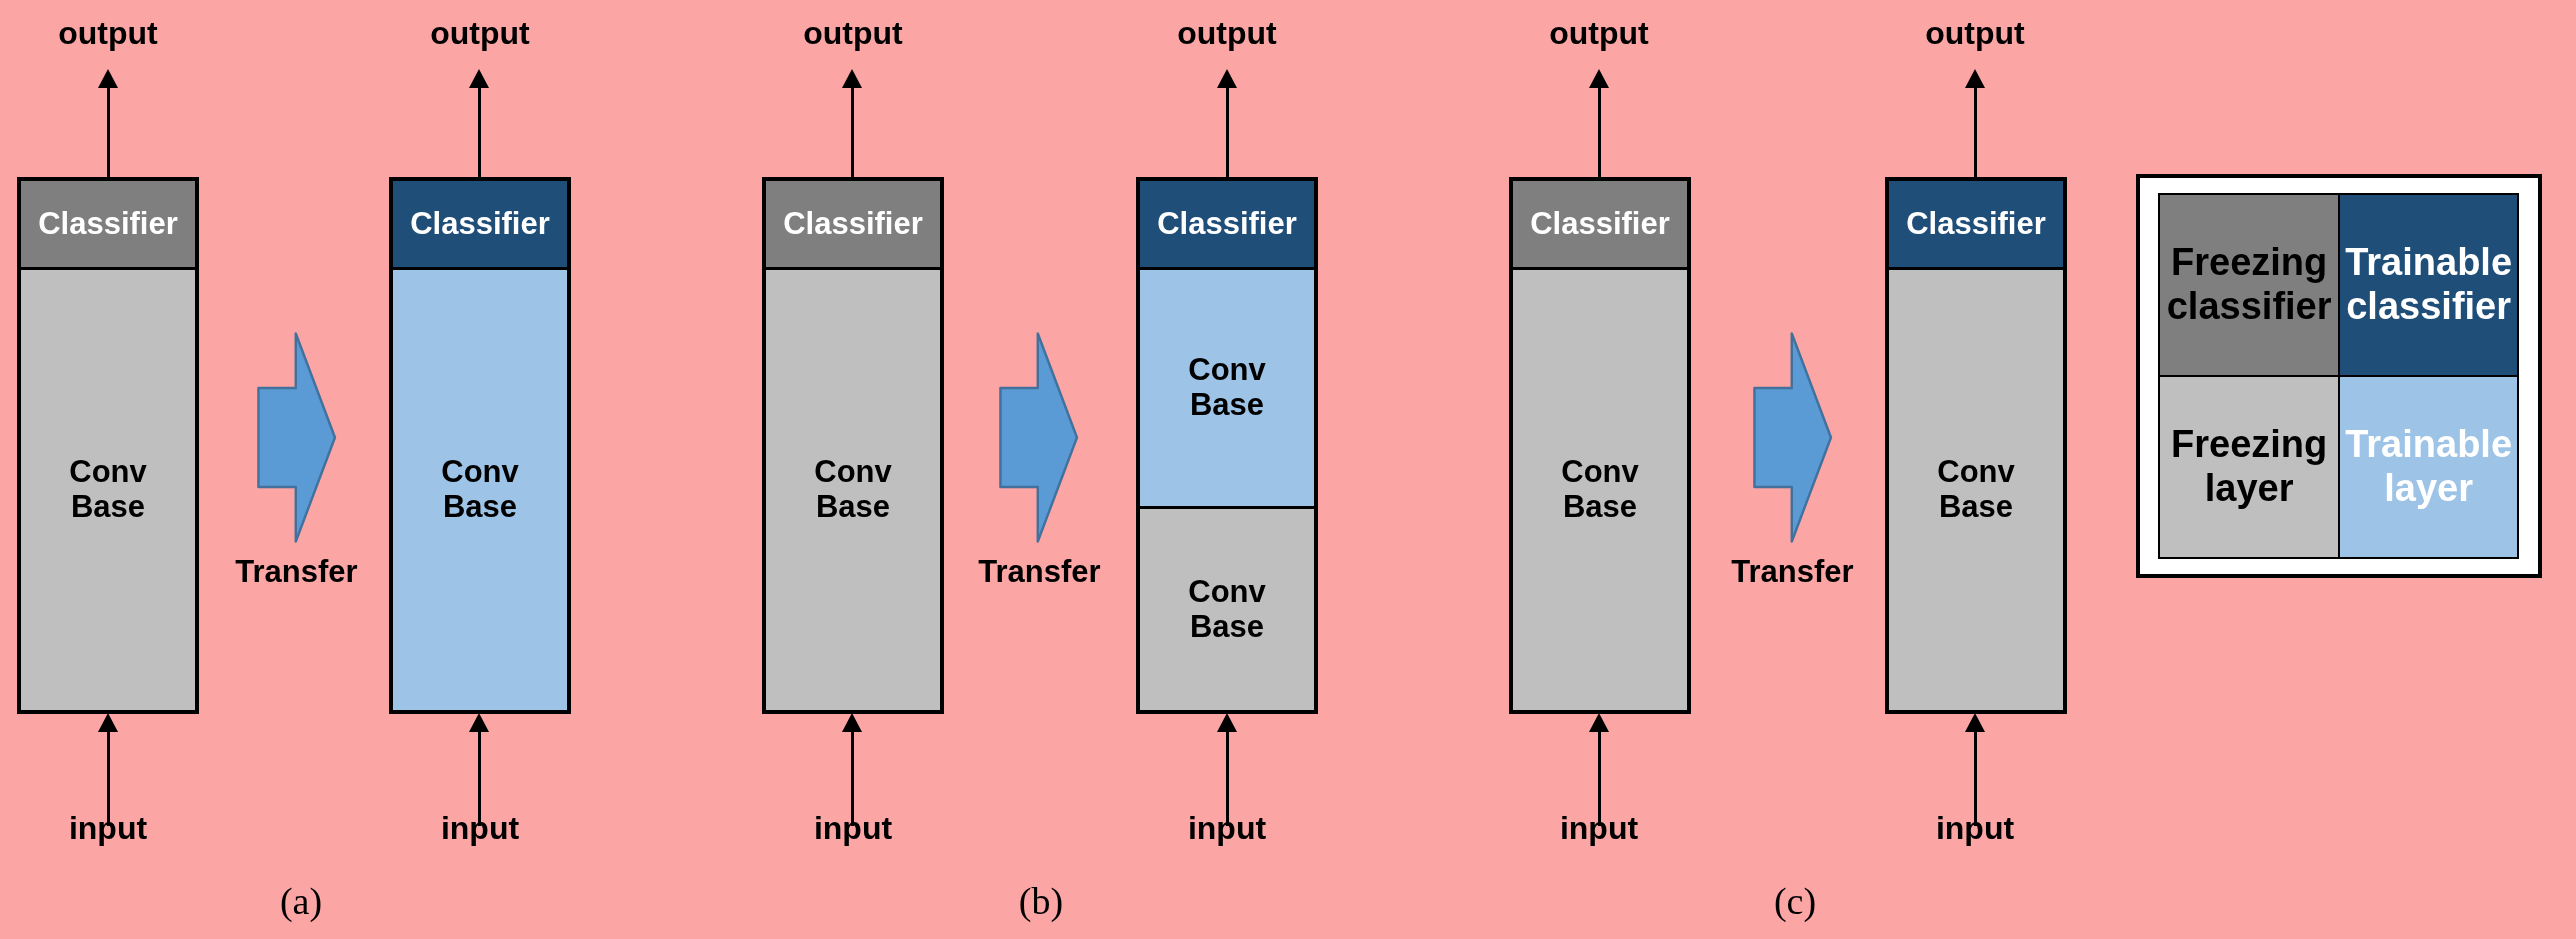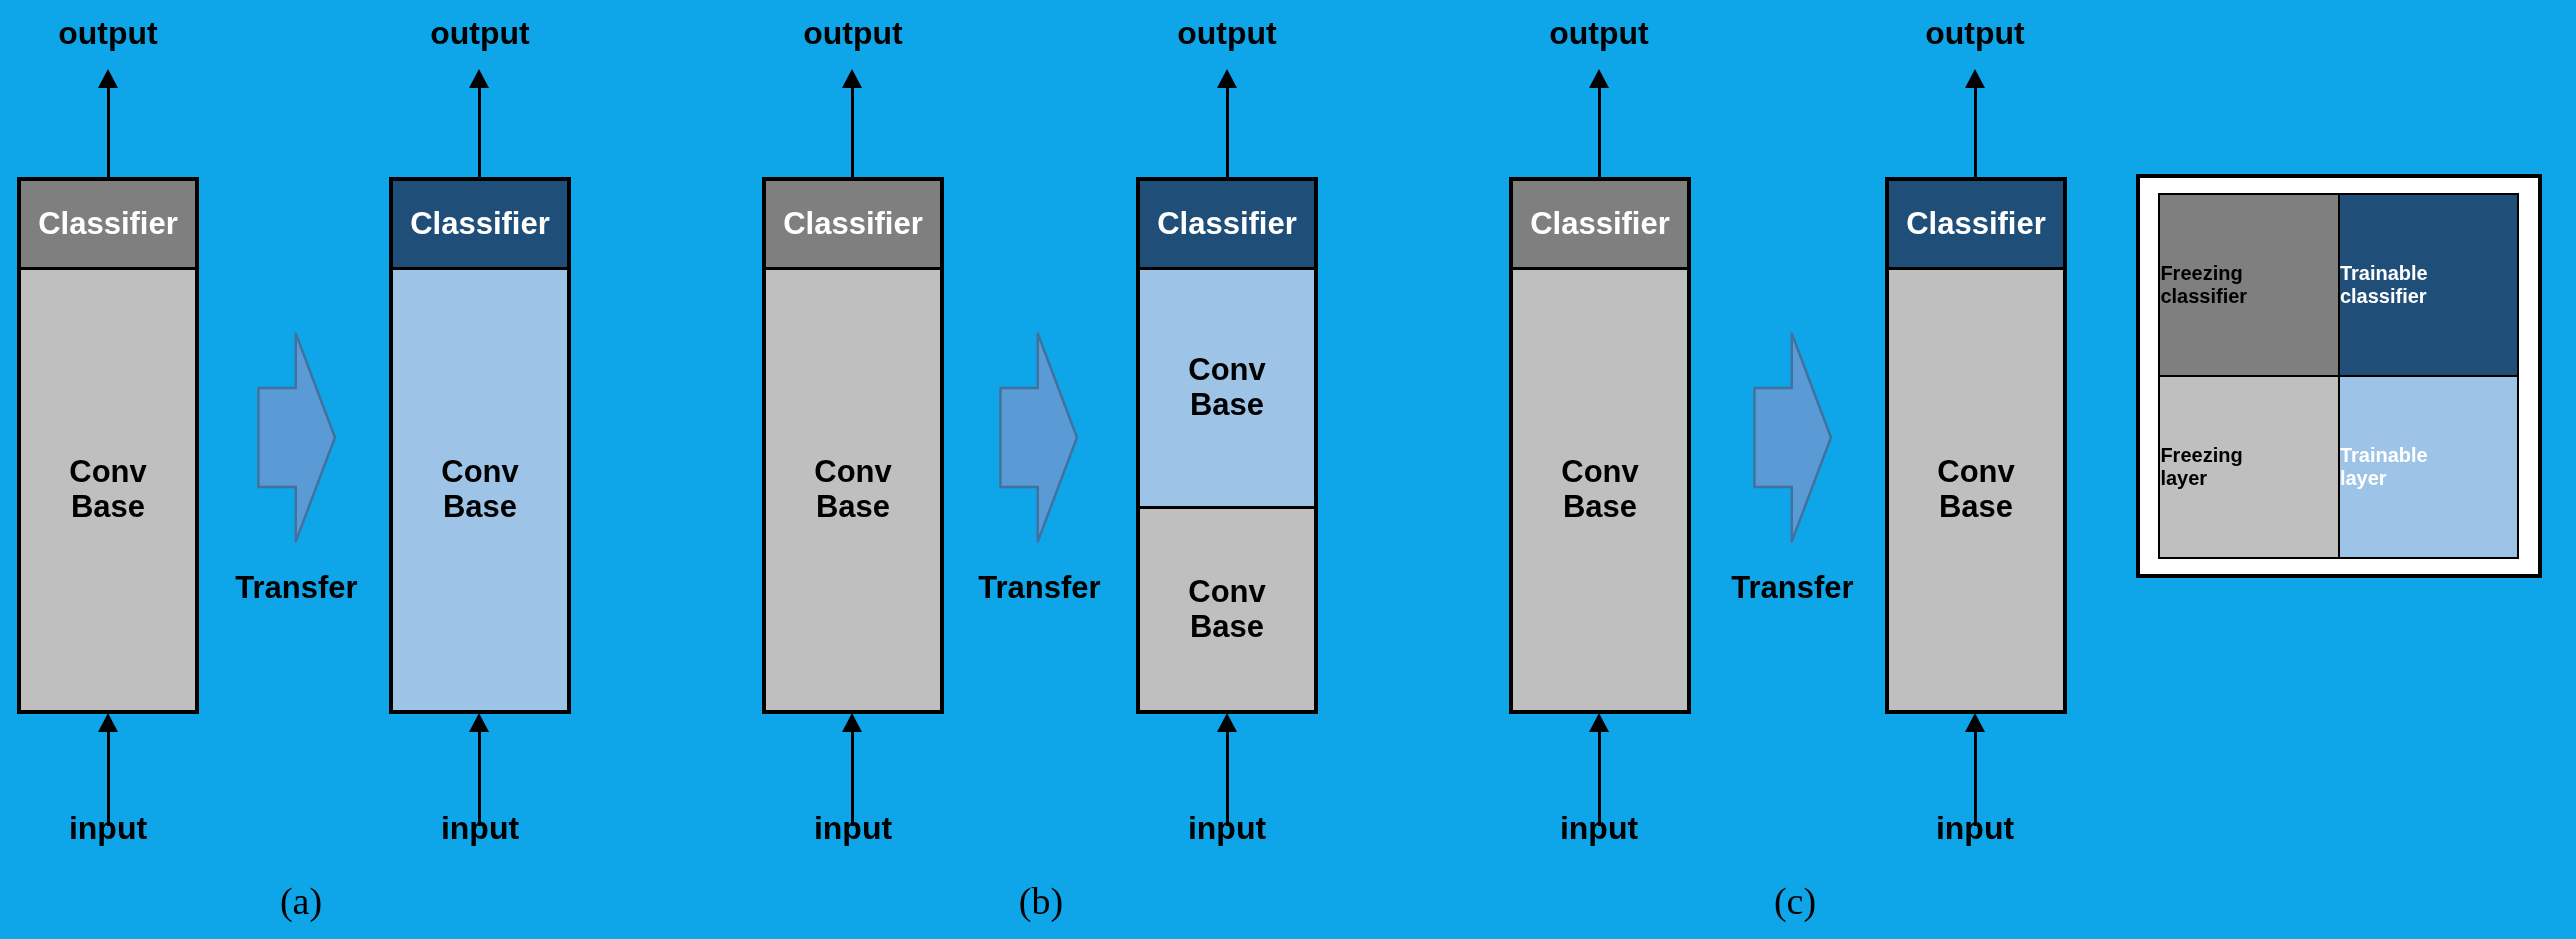--- a/index.html
+++ b/index.html
@@ -2,21 +2,21 @@
 <html style="font-size:9.8px"><head>
 <meta charset="utf-8">
 <style>
   * { box-sizing: border-box; margin: 0; padding: 0; }
   html, body { background: #ffffff; }
   body { font-family: "Liberation Sans", sans-serif; }
   #canvas {
     position: relative;
     width: 2576px;
     height: 940px;
-    background: #0ea5e9;
+    background: #fca5a5;
     overflow: hidden;
   }
 
   
   .stack {
     position: absolute;
     top: 177px;
     width: 182px;
     height: 537px;
     border: 4.3px solid #000;
@@ -70,21 +70,20 @@
   .io-label.out { top: 14.7px; }
   .io-label.inp { top: 810px; }
   .transfer-label {
     position: absolute;
     top: 554px;
     width: 245px;
     text-align: center;
     font-weight: bold;
     font-size: 31px;
     color: #000;
-    margin-top: 16px;
   }
   .caption {
     position: absolute;
     top: 879px;
     width: 184px;
     text-align: center;
     font-family: "Liberation Serif", serif;
     font-size: 38px;
     color: #000;
   }
@@ -106,24 +105,24 @@
     width: 361px; height: 366px;
     display: grid;
     grid-template-columns: 1fr 1fr;
     grid-template-rows: 1fr 1fr;
     border: 1.8px solid #000;
   }
   .legend-cell {
     border: 1.8px solid #000;
     display: flex;
     flex-direction: column;
-    align-items: flex-start;
+    align-items: center;
     justify-content: center;
     font-weight: bold;
-    font-size: 20px;
+    font-size: 38px;
     line-height: 1.15;
     text-align: center;
   }
   .legend-cell.dgray { background: #7f7f7f; color: #000; }
   .legend-cell.dblue { background: #1f4e79; color: #fff; }
   .legend-cell.lgray { background: #bfbfbf; color: #000; }
   .legend-cell.lblue { background: #9dc3e6; color: #fff; }
 </style>
 </head>
 <body>

